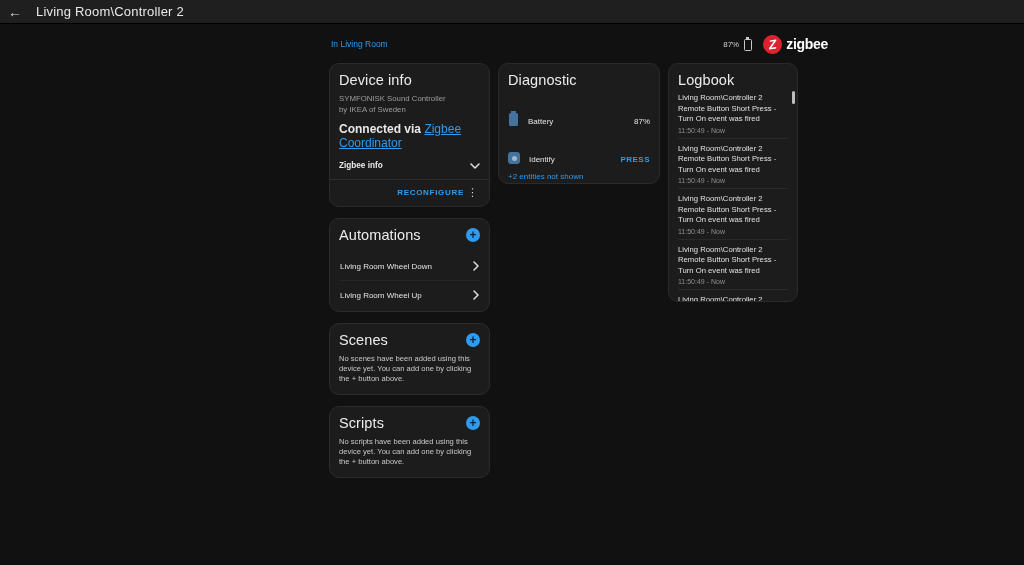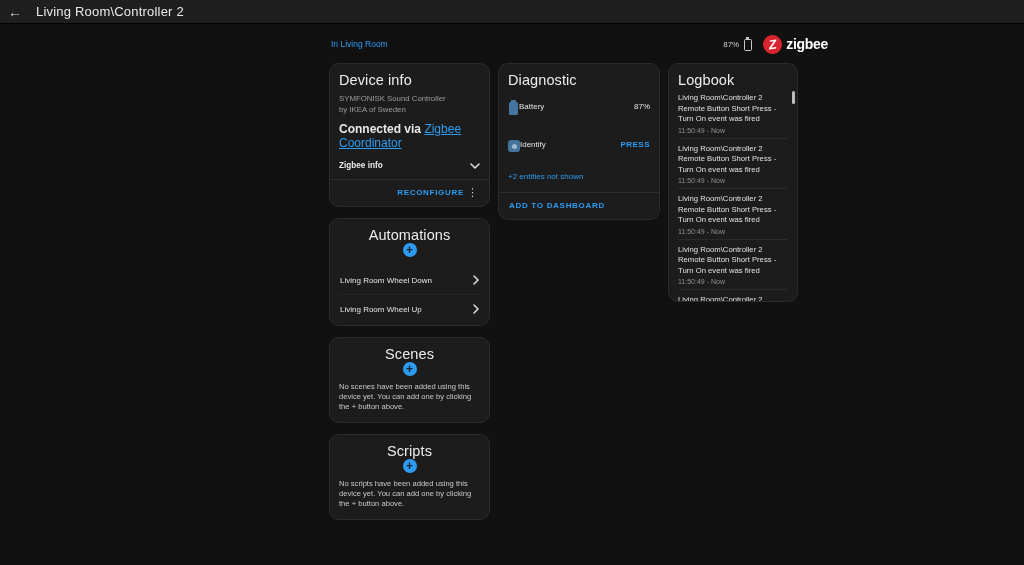--- a/index.html
+++ b/index.html
@@ -51,21 +51,21 @@
   .columns { display: flex; gap: 8px; align-items: flex-start; }
   .col1 { width: 161px; } .col2 { width: 162px; } .col3 { width: 130px; }
 
   
   .card {
     background: #1c1c1c; border: 1px solid #2b2b2b; border-radius: 10px;
     margin-bottom: 11px; overflow: hidden;
   }
   .card-inner { padding: 8px 9px 0 9px; }
   .card-title { font-size: 14.5px; font-weight: 400; color: #ececec; letter-spacing: 0.1px; }
-  .title-row { display: flex; justify-content: space-between; align-items: center; flex-direction: column; }
+  .title-row { display: flex; justify-content: space-between; align-items: center; }
   .plus-btn {
     width: 14px; height: 14px; border-radius: 50%; border: none;
     background: #2d9bf0; color: #15222e; font-size: 12px; font-weight: 700;
     line-height: 13px; text-align: center; cursor: pointer; padding: 0;
   }
   .card-footer {
     border-top: 1px solid #2e2e2e; margin-top: 9px;
     display: flex; justify-content: flex-end; align-items: center;
     padding: 6px 9px 7px 9px;
   }
@@ -79,21 +79,21 @@
   .model-line { font-size: 7.8px; color: #9d9d9d; line-height: 10.5px; margin-top: 6px; }
   .connected-line { font-size: 12px; color: #e8e8e8; font-weight: 600; margin-top: 7px; }
   .connected-line a { color: #2d9bf0; font-weight: 400; text-decoration: underline; cursor: pointer; }
   .expander-row {
     display: flex; justify-content: space-between; align-items: center;
     margin-top: 11px; cursor: pointer;
   }
   .expander-label { font-size: 8.2px; font-weight: 700; color: #eaeaea; }
 
   
-  .entity-row { display: flex; align-items: flex-start; height: 24px; margin-top: 14px; cursor: pointer; }
+  .entity-row { display: flex; align-items: flex-end; gap: 9px; height: 24px; margin-top: 14px; cursor: pointer; }
   .entity-label { flex: 1; font-size: 8px; color: #e3e3e3; }
   .entity-value { font-size: 8px; color: #e3e3e3; }
   .entity-action { font-size: 8px; color: #2d9bf0; font-weight: 700; letter-spacing: 0.5px; cursor: pointer; }
   .icon-batt-blue {
     width: 9px; height: 13px; background: #44739e; border-radius: 1.5px; position: relative; margin: 0 1px;
   }
   .icon-batt-blue:before {
     content: ""; position: absolute; top: -2px; left: 2px; width: 5px; height: 2px; background: #44739e;
   }
   .icon-identify {
@@ -231,23 +231,20 @@
               <span class="entity-value">87%</span>
             </div>
             <div class="entity-row">
               <span class="icon-identify"></span>
               <span class="entity-label">Identify</span>
               <span class="entity-action">PRESS</span>
             </div>
           </div>
           <a class="more-link">+2 entities not shown</a>
         </div>
-        <div class="card-footer" style="justify-content:flex-start;">
-          <button class="text-btn">ADD TO DASHBOARD</button>
-        </div>
       </section>
     </div>
 
     <div class="col3">
       <section class="card logbook-card">
         <div class="card-inner">
           <h2 class="card-title">Logbook</h2>
           <div>
             <div class="log-entry">
               <div class="log-msg">Living Room\Controller 2 Remote Button Short Press - Turn On event was fired</div>

